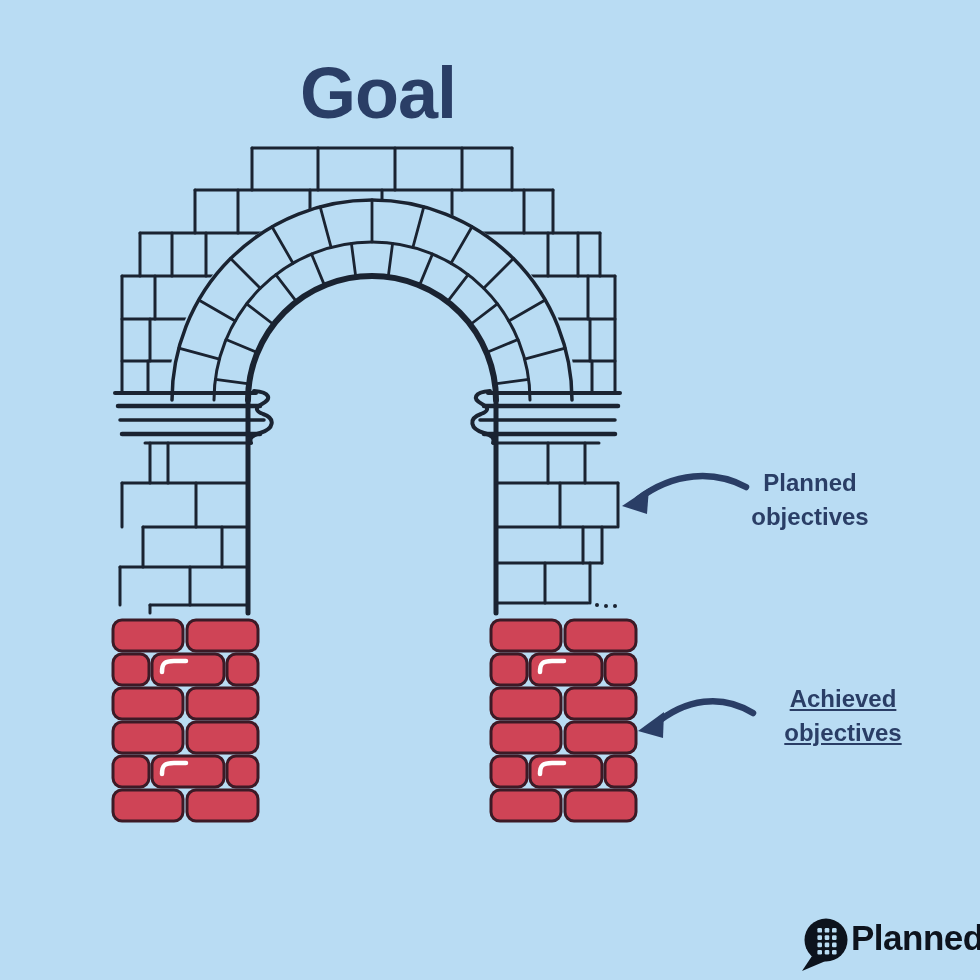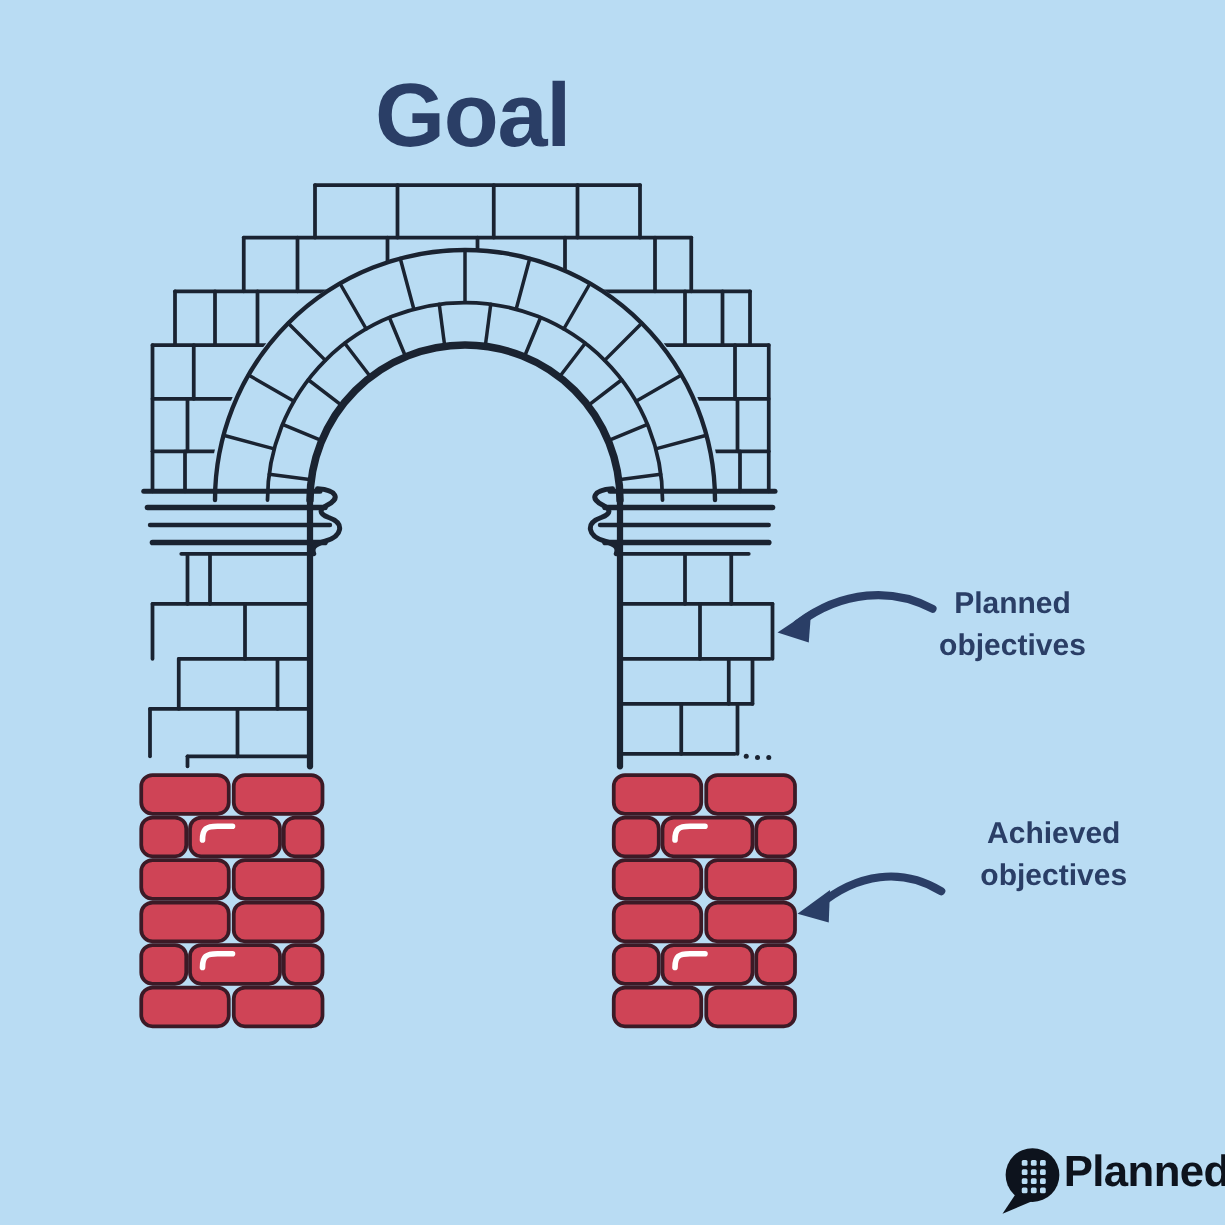--- a/index.html
+++ b/index.html
@@ -11,21 +11,21 @@
   .art{position:absolute;inset:0;width:980px;height:980px;}
   .txt{position:absolute;color:#2a3e66;text-align:center;}
   .title{
     left:278px;top:52px;width:200px;
     font-size:72px;font-weight:700;letter-spacing:-1px;
   }
   .label{
     font-size:24px;font-weight:700;line-height:34px;letter-spacing:0px;
   }
   .label-planned{left:698px;top:466px;width:224px;}
-  .label-achieved{left:731px;top:650px;width:224px;}
+  .label-achieved{left:731px;top:682px;width:224px;text-decoration:underline;}
   .logo-text{
     position:absolute;left:851px;top:918px;
     font-size:35px;font-weight:700;color:#0d131d;letter-spacing:-0.5px;
   }
 </style>
 </head>
 <body>
 
 <div class="canvas">
 

